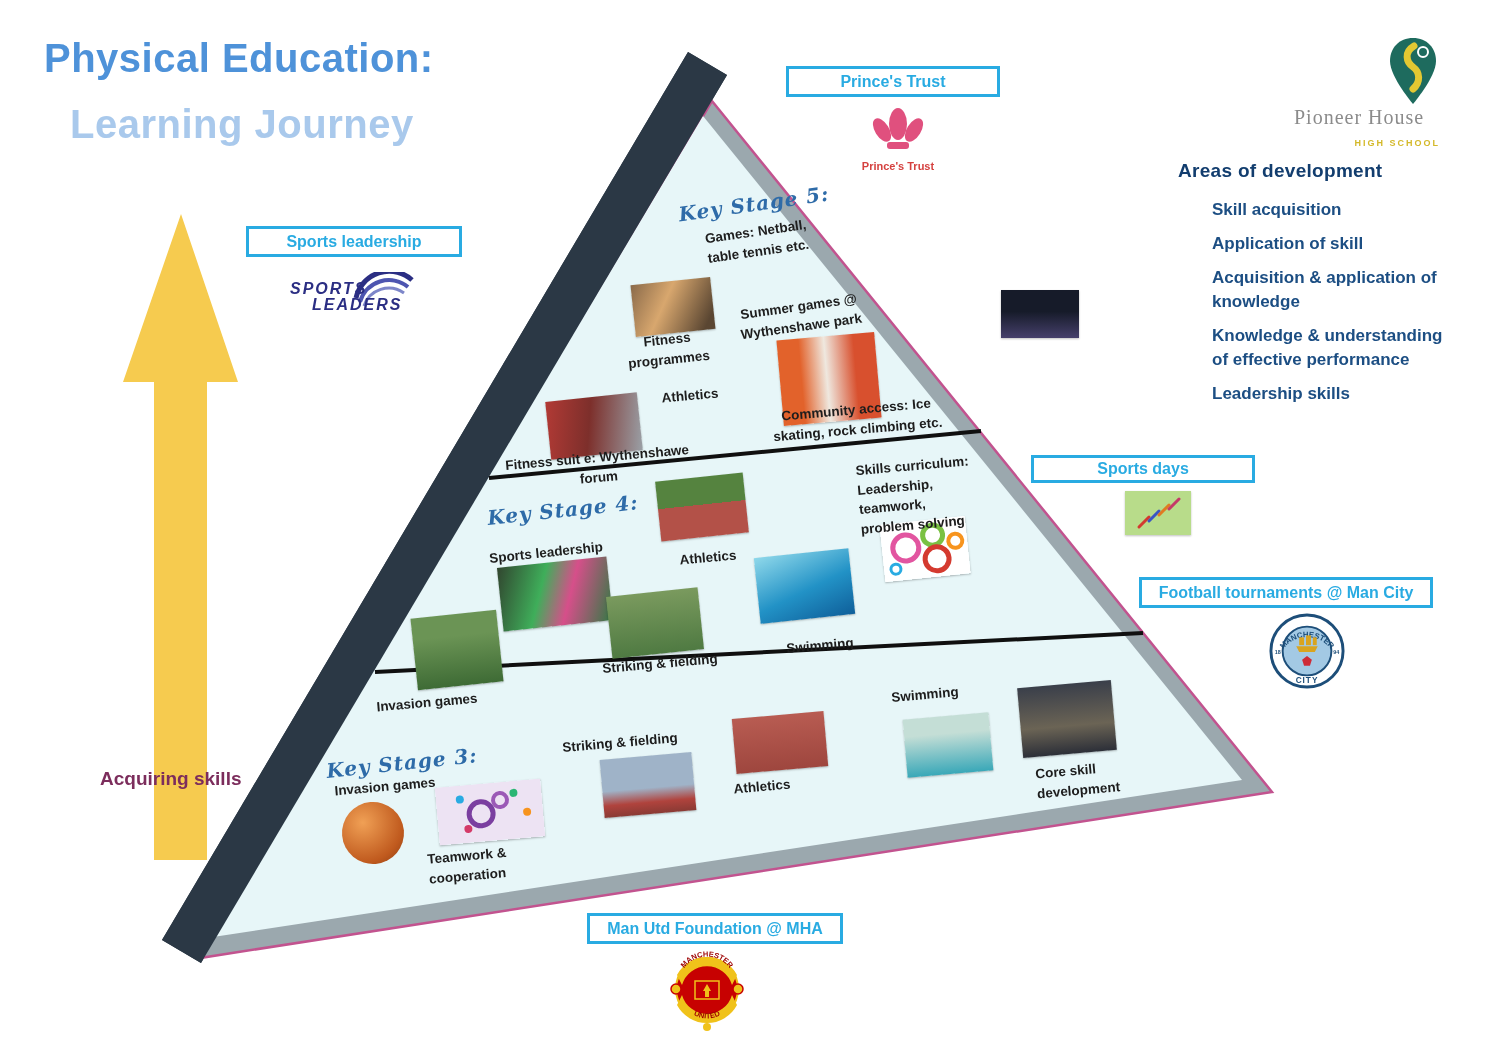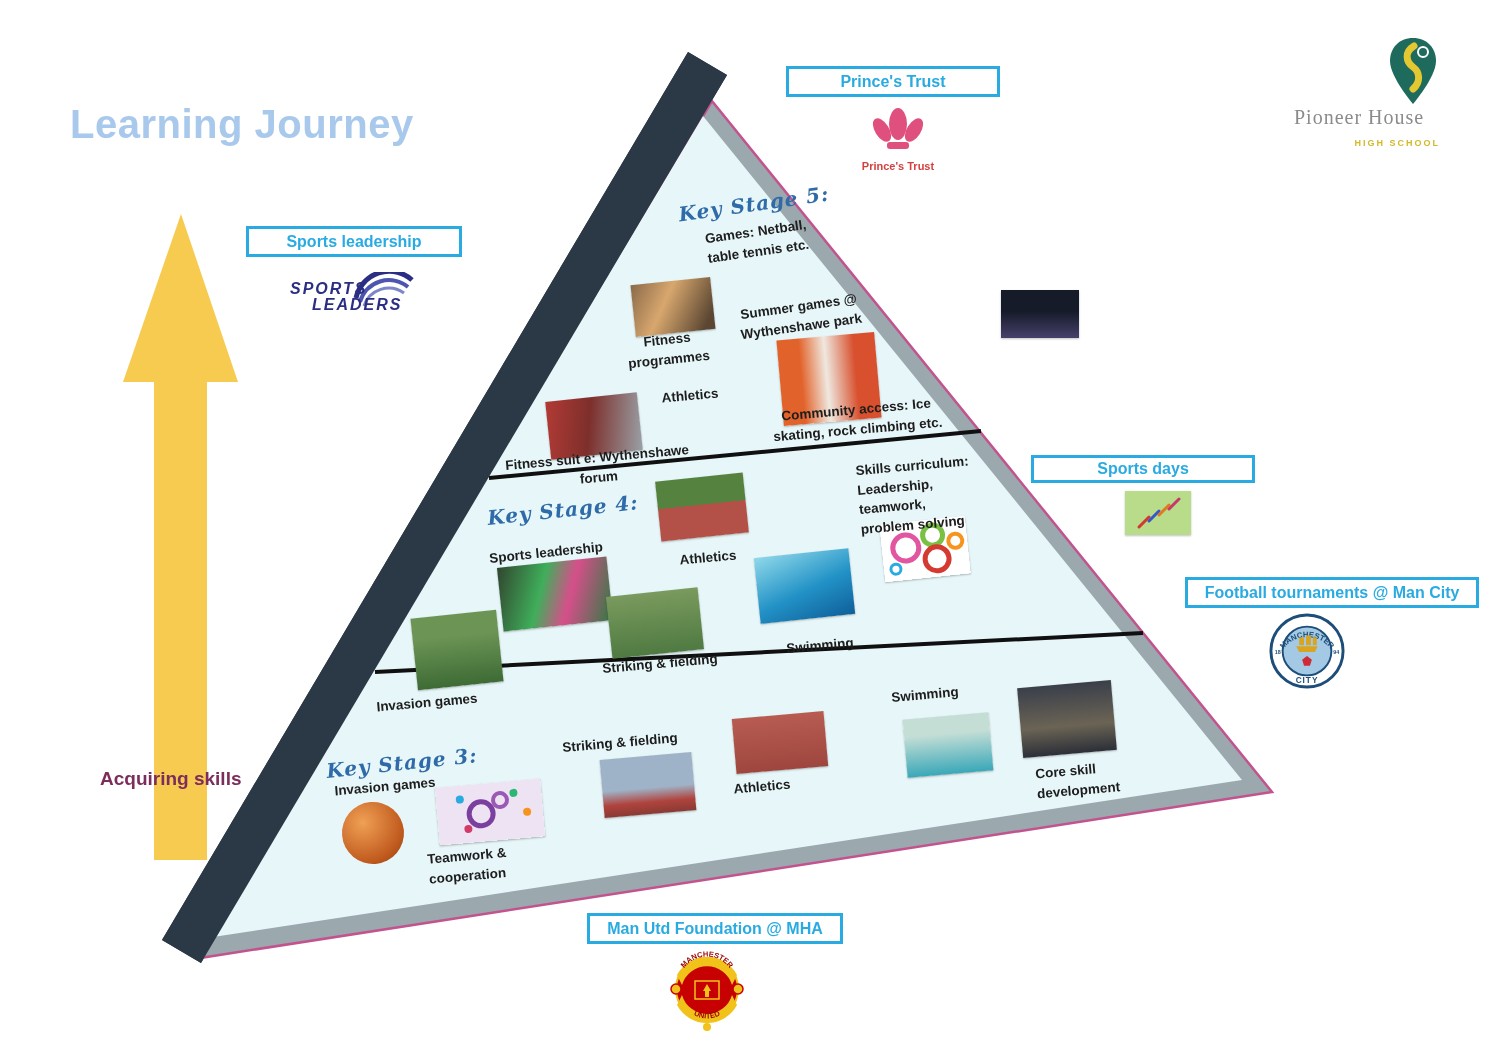--- a/index.html
+++ b/index.html
@@ -70,37 +70,46 @@
 
     <polygon points="712,101 1272,792 200,958" fill="#9ba8ae" stroke="#c2538f" stroke-width="2.5"></polygon>
 
     <polygon points="703,116 1242,780 213,937" fill="#e7f6f8"></polygon>
 
     <polygon points="727,75 201,963 162,940 688,52" fill="#2b3845"></polygon>
     <line x1="489" y1="478" x2="981" y2="431" stroke="#101010" stroke-width="4"></line>
     <line x1="375" y1="672" x2="1143" y2="633" stroke="#101010" stroke-width="4"></line>
   </svg>
 
+  <div class="abs title1">Physical Education:</div>
   <div class="abs title2">Learning Journey</div>
 
   <div class="abs mlabel" style="left:100px;top:763px;">Acquiring skills</div>
 
   <svg class="abs" style="left:1388px;top:36px;z-index:4;" width="50" height="72" viewBox="0 0 50 72">
     <path d="M25 2 C11 2 2 12 2 25 C2 41 25 68 25 68 C25 68 48 41 48 25 C48 12 39 2 25 2 Z" fill="#1e6b5e"></path>
     <path d="M26 10 C16 16 18 26 25 31 C32 36 33 46 25 53" stroke="#e3c832" stroke-width="7" fill="none" stroke-linecap="round"></path>
     <circle cx="35" cy="16" r="5" fill="#1e6b5e" stroke="#ffffff" stroke-width="2"></circle>
   </svg>
   <div class="abs ph-name">Pioneer House</div>
   <div class="abs ph-sub">HIGH SCHOOL</div>
 
+  <div class="abs areas">
+    <div class="areas-title">Areas of development</div>
+    <div class="area-item">Skill acquisition</div>
+    <div class="area-item">Application of skill</div>
+    <div class="area-item">Acquisition &amp; application of knowledge</div>
+    <div class="area-item">Knowledge &amp; understanding of effective performance</div>
+    <div class="area-item">Leadership skills</div>
+  </div>
 
   <div class="abs callout" style="left:786px;top:66px;width:214px;height:31px;">Prince's Trust</div>
   <div class="abs callout" style="left:246px;top:226px;width:216px;height:31px;">Sports leadership</div>
   <div class="abs callout" style="left:1031px;top:455px;width:224px;height:28px;">Sports days</div>
-  <div class="abs callout" style="left:1185px;top:577px;width:294px;height:31px;">Football tournaments @ Man City</div>
+  <div class="abs callout" style="left:1139px;top:577px;width:294px;height:31px;">Football tournaments @ Man City</div>
   <div class="abs callout" style="left:587px;top:913px;width:256px;height:31px;">Man Utd Foundation @ MHA</div>
 
   <svg class="abs" style="left:862px;top:104px;z-index:4;" width="72" height="56" viewBox="0 0 72 56">
     <ellipse cx="36" cy="20" rx="9" ry="16" fill="#e0507e"></ellipse>
     <ellipse cx="20" cy="26" rx="7" ry="13" fill="#e0507e" transform="rotate(-32 20 26)"></ellipse>
     <ellipse cx="52" cy="26" rx="7" ry="13" fill="#e0507e" transform="rotate(32 52 26)"></ellipse>
     <rect x="25" y="38" width="22" height="7" rx="3" fill="#e0507e"></rect>
   </svg>
   <div class="abs" style="left:858px;top:160px;width:80px;text-align:center;font-size:11px;font-weight:bold;color:#d5413f;z-index:4;">Prince's Trust</div>
 

